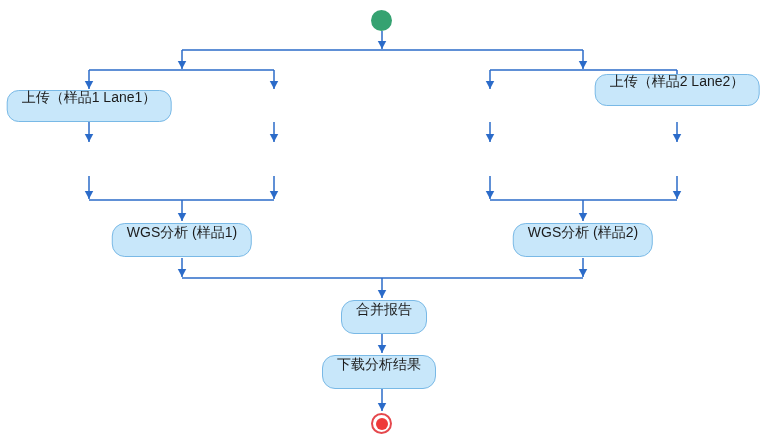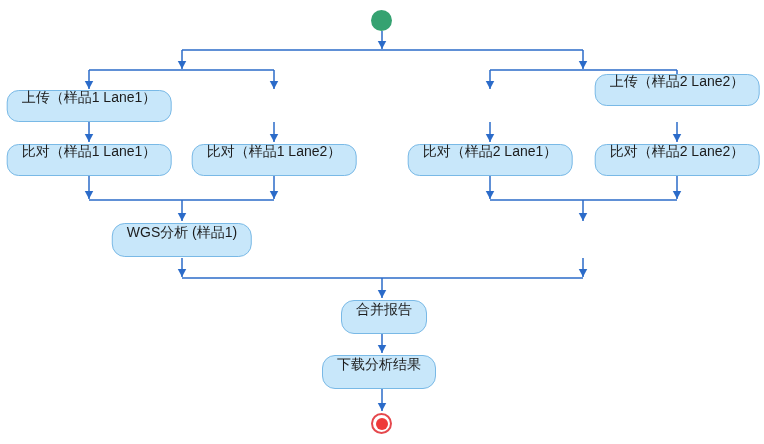--- a/index.html
+++ b/index.html
@@ -113,35 +113,26 @@
 
   <div class="start-node"></div>
 
   <div class="node" style="left:89px;top:90px">
     <span>上传（样品1 Lane1）</span>
   </div>
   <div class="node" style="left:677px;top:74px">
     <span>上传（样品2 Lane2）</span>
   </div>
 
-  <div class="node" style="left:89px;top:144px">
-    <span>比对（样品1 Lane1）</span>
-  </div>
-  <div class="node" style="left:274px;top:144px">
-    <span>比对（样品1 Lane2）</span>
-  </div>
-  <div class="node" style="left:490px;top:144px">
-    <span>比对（样品2 Lane1）</span>
-  </div>
-  <div class="node" style="left:677px;top:144px">
-    <span>比对（样品2 Lane2）</span>
-  </div>
 
   <div class="node tall" style="left:182px;top:223px">
     <span>WGS分析 (样品1)</span>
+  </div>
+  <div class="node tall" style="left:583px;top:223px">
+    <span>WGS分析 (样品2)</span>
   </div>
 
   <div class="node tall" style="left:384px;top:300px">
     <span>合并报告</span>
   </div>
   <div class="node tall" style="left:379px;top:355px">
     <span>下载分析结果</span>
   </div>
 
   <div class="end-node">

